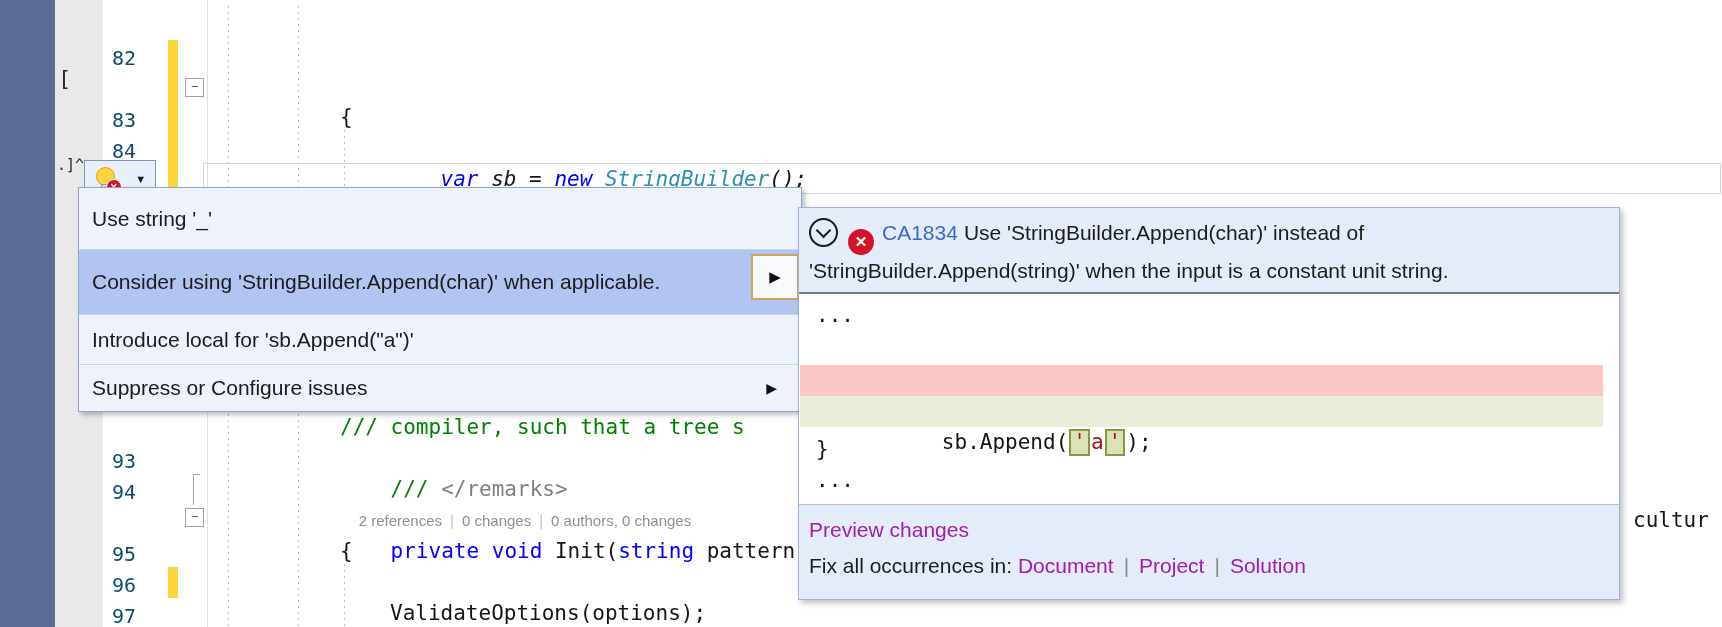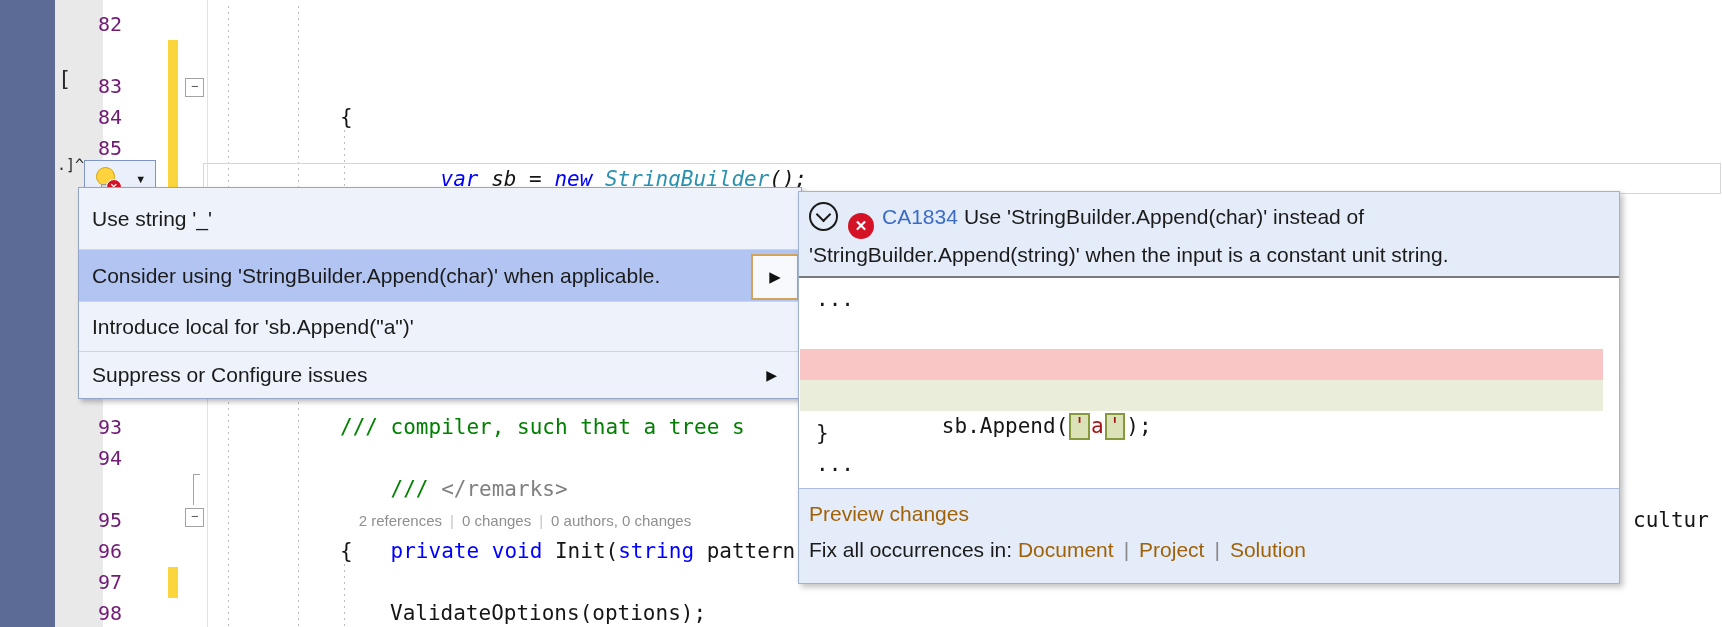--- a/index.html
+++ b/index.html
@@ -2,22 +2,22 @@
 <html><head>
 <meta charset="utf-8">
 <style>
   html,body{margin:0;padding:0;background:#ffffff;}
   #screen{position:relative;width:1722px;height:627px;background:#ffffff;overflow:hidden;
           font-family:"Liberation Sans",sans-serif;}
   
   .bluebar{position:absolute;left:0;top:0;width:55px;height:627px;background:#5c6a96;}
   .gutter{position:absolute;left:55px;top:0;width:48px;height:627px;background:#e9e9ea;}
   .vline{position:absolute;left:207px;top:0;width:1px;height:627px;background:#e2e2e2;}
-  .ln{position:absolute;left:98px;width:52px;text-align:left;color:#701a75;
-      font:20px/31px "DejaVu Sans Mono",monospace;}
+  .ln{position:absolute;left:98px;width:52px;text-align:center;color:#0c4a6e;
+      font:20px/31px "DejaVu Sans Mono",monospace;margin-top:34px;}
   .marginmark{position:absolute;color:#2a2a2a;font-family:"DejaVu Sans Mono",monospace;}
   .changebar{position:absolute;left:168px;width:10px;background:#fbd53c;}
   .collapse{position:absolute;left:185px;width:17px;height:17px;background:#fff;border:1px solid #a3a3a3;
             color:#555;font:12px/15px "DejaVu Sans Mono",monospace;text-align:center;}
   .outline-line{position:absolute;left:193px;width:1px;background:#a3a3a3;}
   .outline-tick{position:absolute;left:193px;width:7px;height:1px;background:#a3a3a3;}
   .guide{position:absolute;width:1px;background-image:repeating-linear-gradient(to bottom,#bdbdbd 0 2px,transparent 2px 6px);}
   .curline{position:absolute;left:203px;top:163px;width:1516px;height:29px;border:1px solid #d6d6da;}
   
   .code{position:absolute;font:21px/31px "DejaVu Sans Mono",monospace;color:#151515;white-space:pre;}
@@ -41,42 +41,42 @@
   .menu{position:absolute;left:78px;top:187px;width:722px;background:#edf2fb;border:1px solid #93a5c9;
         box-shadow:3px 3px 5px rgba(0,0,0,0.25);z-index:20;display:flex;flex-direction:column;}
   .mi{position:relative;display:flex;align-items:center;padding-left:13px;
       font:21px/24px "Liberation Sans",sans-serif;color:#1b1b1b;cursor:pointer;}
   .mi-sep{height:1px;background:#c7d5ef;}
   .mi.sel{background:#b2c5f2;}
   .subbtn{position:absolute;right:2px;top:4px;width:44px;height:42px;background:#f7f9fd;border:2px solid #d2a35a;
           display:flex;align-items:center;justify-content:center;font-size:15px;color:#111;cursor:pointer;}
   .mi .plainarrow{position:absolute;right:24px;font-size:14px;color:#111;}
   
-  .popup{position:absolute;left:798px;top:191px;width:820px;height:391px;background:#fff;border:1px solid #9fb2d6;
+  .popup{position:absolute;left:798px;top:207px;width:820px;height:391px;background:#fff;border:1px solid #9fb2d6;
          box-shadow:3px 3px 6px rgba(0,0,0,0.25);z-index:20;}
   .pheader{position:absolute;left:0;top:0;width:100%;height:84px;background:#e4ecfa;
            font:21px/31px "Liberation Sans",sans-serif;color:#1b1b1b;padding:9px 10px 0 10px;box-sizing:border-box;}
   .pheader .rule{color:#3a6cc6;padding:0 6px 0 8px;cursor:pointer;}
   .chevcirc{display:inline-block;width:25px;height:25px;border:2px solid #1a1a1a;border-radius:50%;
             vertical-align:-7px;position:relative;cursor:pointer;}
   .chevcirc i{position:absolute;left:6.5px;top:5px;width:9px;height:9px;border-right:2.5px solid #1a1a1a;
               border-bottom:2.5px solid #1a1a1a;transform:rotate(45deg);}
   .errcirc{display:inline-block;width:26px;height:26px;border-radius:50%;background:#d51326;color:#fff;
            font:bold 15px/26px "Liberation Sans",sans-serif;text-align:center;vertical-align:-7px;margin-left:10px;}
   .pdivider{position:absolute;left:0;top:84px;width:100%;height:2px;background:#7a7a7a;}
   .pcode{position:absolute;font:21px/31px "DejaVu Sans Mono",monospace;color:#151515;white-space:pre;}
   .band{position:absolute;left:1px;width:803px;height:31px;}
   .band.removed{background:#f9c6c5;}
   .band.added{background:#e9edda;}
   .qbox{display:inline-block;border:2px solid;padding:0 2px;margin:0 1px;line-height:23px;}
   .qbox.r{border-color:#de5c5c;background:#f2a7a6;}
   .qbox.g{border-color:#87993d;background:#dbe2b8;}
   .pfooter{position:absolute;left:0;top:296px;width:100%;height:95px;background:#e4ecfa;border-top:1px solid #aebedd;
            font:21px/31px "Liberation Sans",sans-serif;box-sizing:border-box;padding:9px 0 0 10px;}
-  .bluelink{color:#a16207;cursor:pointer;text-align:center;}
+  .bluelink{color:#a21caf;cursor:pointer;text-align:center;}
   .pfooter .lsep{color:#8a8a8a;padding:0 10px;}
   .fixrow{margin-top:5px;color:#1b1b1b;}
 </style>
 </head>
 <body>
 
 <div id="screen">
 
   <div class="bluebar"></div>
   <div class="gutter"></div>
@@ -152,21 +152,21 @@
       <span class="badge">✕</span>
     </span>
     <span class="tri-down">▼</span>
   </div>
 
   <div class="menu">
     <div class="mi" style="height:61px;">
       <span>Use string '_'</span>
     </div>
     <div class="mi-sep"></div>
-    <div class="mi sel" style="height:51px;">
+    <div class="mi sel" style="height:64px;">
       <span>Consider using 'StringBuilder.Append(char)' when applicable.</span>
       <span class="subbtn">
           <span>▶</span>
         </span>
     </div>
     <div class="mi-sep"></div>
     <div class="mi" style="height:49px;">
       <span>Introduce local for 'sb.Append("a")'</span>
     </div>
     <div class="mi-sep"></div>

